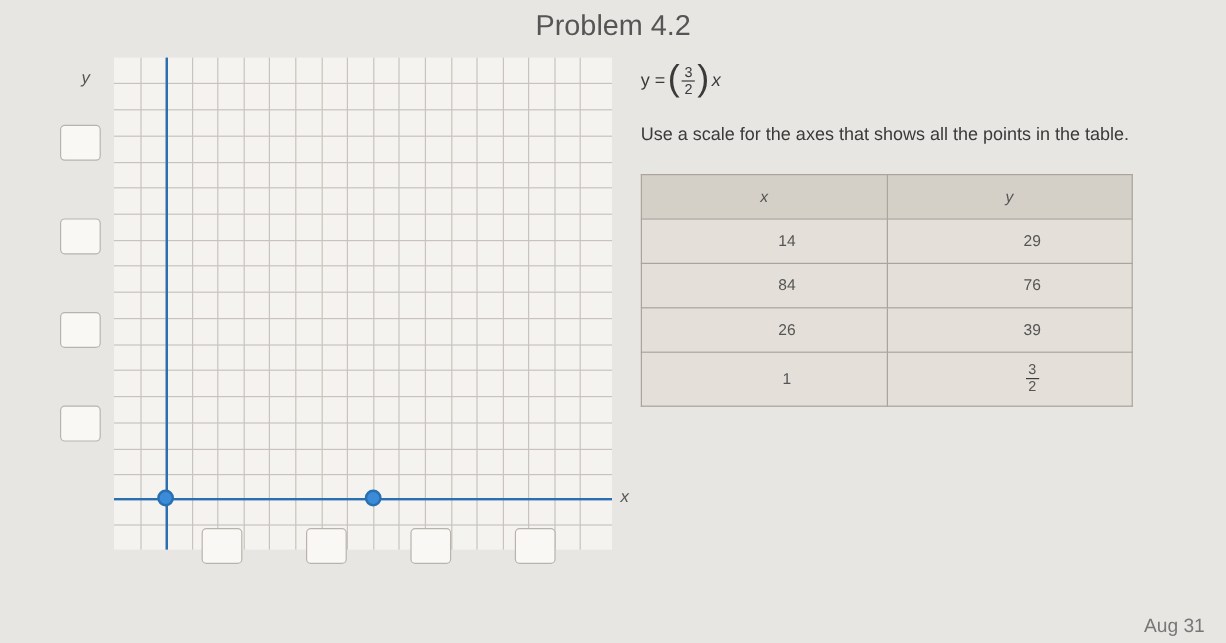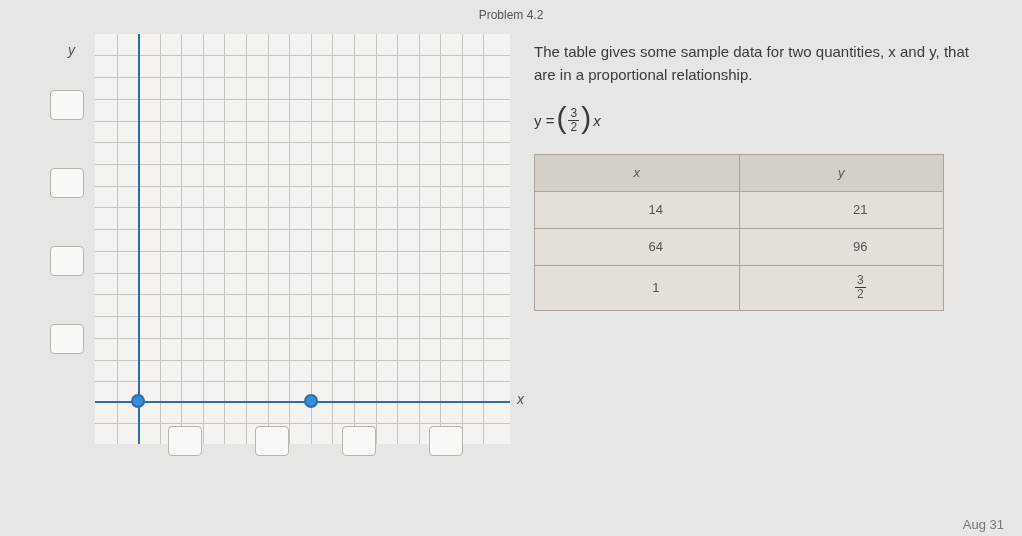--- a/index.html
+++ b/index.html
@@ -7,21 +7,21 @@
       width: 1022px;
       height: 536px;
       background: #e8e6e3;
       font-family: Arial, sans-serif;
       color: #3a3a3a;
       position: relative;
       overflow: hidden;
     }
     .title {
       text-align: center;
-      font-size: 12px;
+      font-size: 24px;
       color: #555;
       padding-top: 8px;
       padding-bottom: 6px;
       font-weight: normal;
     }
     .content {
       display: flex;
       padding: 0 40px;
       gap: 24px;
     }
@@ -142,21 +142,21 @@
     .data-table td {
       background: #e4e0d9;
       font-style: normal;
       padding-left: 44px;
     }
     .data-table td .frac { font-style: normal; }
     .footer-date {
       position: absolute;
       bottom: 4px;
       right: 18px;
-      font-size: 13px;
+      font-size: 16px;
       color: #777;
     }
   </style>
 </head>
 <body>
 
 <h2 class="title">Problem 4.2</h2>
 
 <div class="content">
 
@@ -212,51 +212,55 @@
       <span class="x-label">x</span>
     </div>
 
     <div class="tick-input-x" style="left:128px; top:398px;"></div>
     <div class="tick-input-x" style="left:215px; top:398px;"></div>
     <div class="tick-input-x" style="left:302px; top:398px;"></div>
     <div class="tick-input-x" style="left:389px; top:398px;"></div>
   </div>
 
   <div class="text-col">
-    <p>The table gives some sample data for two quantities, x and y, that are in a proportional relationship.</p>
 
     <p>
       <span class="eq-wrap">
         <span>y = </span>
         <span class="paren">(</span>
         <span class="frac">
           <span class="num">3</span>
           <span class="den">2</span>
         </span>
         <span class="paren">)</span>
         <span style="font-style:italic">x</span>
       </span>
     </p>
 
+    <p>Use a scale for the axes that shows all the points in the table.</p>
 
     <table class="data-table">
       <thead>
         <tr>
           <th>x</th>
           <th>y</th>
         </tr>
       </thead>
       <tbody>
         <tr>
           <td>14</td>
-          <td>21</td>
-        </tr>
-        <tr>
-          <td>64</td>
-          <td>96</td>
+          <td>29</td>
+        </tr>
+        <tr>
+          <td>84</td>
+          <td>76</td>
+        </tr>
+        <tr>
+          <td>26</td>
+          <td>39</td>
         </tr>
         <tr>
           <td>1</td>
           <td>
             <span class="frac">
               <span class="num">3</span>
               <span class="den">2</span>
             </span>
           </td>
         </tr>

